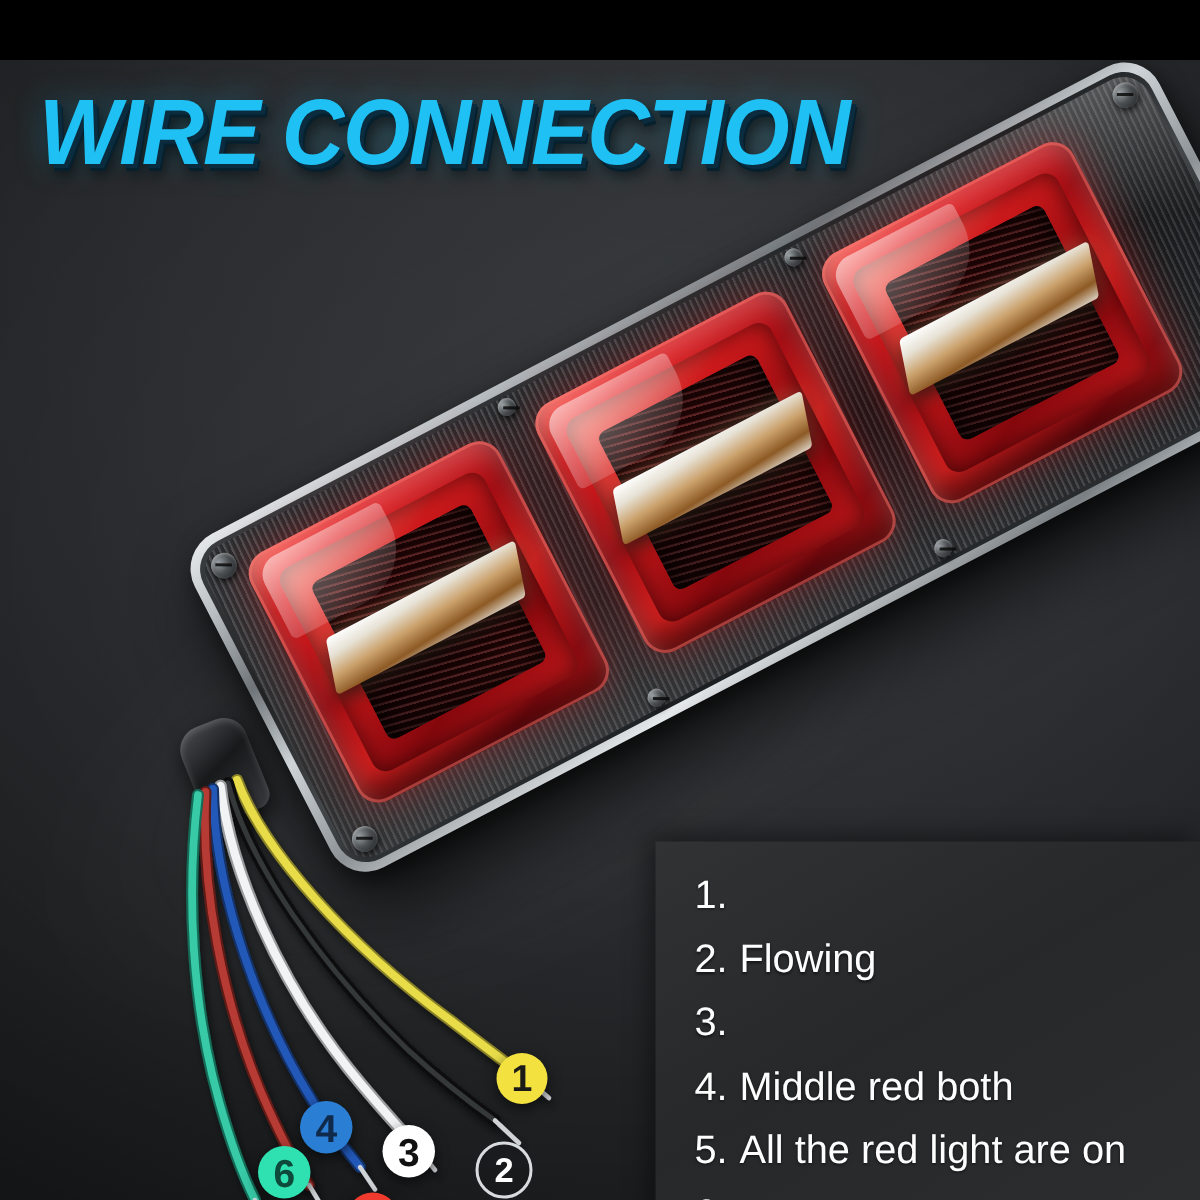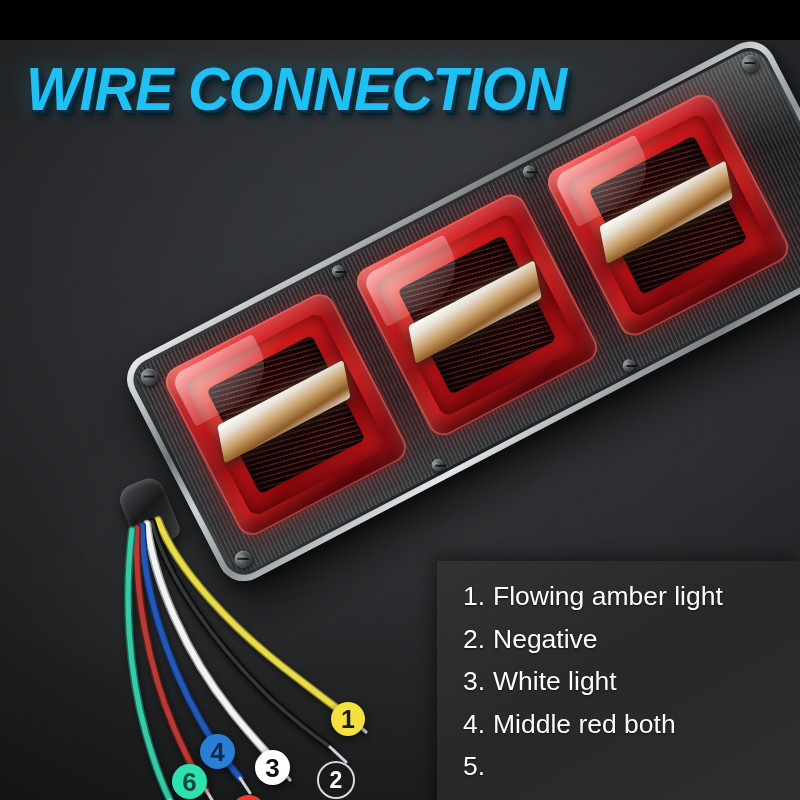--- a/index.html
+++ b/index.html
@@ -216,36 +216,35 @@
         <span>5</span>
       </div>
       <div class="marker m-filled" style="left: 172px; top: 724px; width: 35px; height: 35px; font-size: 26px; color: rgb(13, 74, 59); background: rgb(47, 224, 176);">
         <span>6</span>
       </div>
     </div>
 
   <div id="legend">
       <div class="legend-row">
         <span class="legend-num">1.</span>
-        <span class="legend-text">Flowing amber light</span>
       </div>
       <div class="legend-row">
         <span class="legend-num">2.</span>
-        <span class="legend-text">Negative</span>
+        <span class="legend-text">Flowing</span>
       </div>
       <div class="legend-row">
         <span class="legend-num">3.</span>
-        <span class="legend-text">White light</span>
       </div>
       <div class="legend-row">
         <span class="legend-num">4.</span>
         <span class="legend-text">Middle red both</span>
       </div>
       <div class="legend-row">
         <span class="legend-num">5.</span>
+        <span class="legend-text">All the red light are on</span>
       </div>
       <div class="legend-row">
         <span class="legend-num">6.</span>
       </div>
     </div>
 
   <div class="vignette"></div>
 </div>
 
 </body></html>

